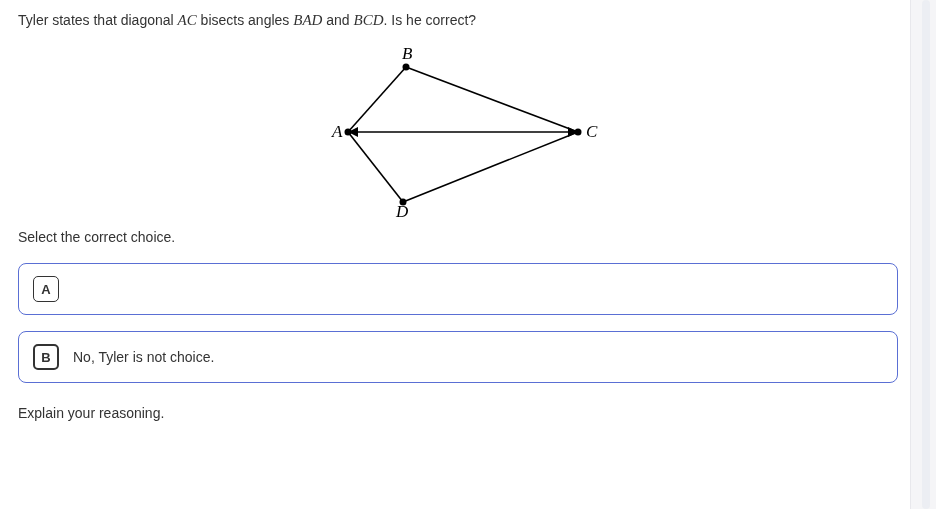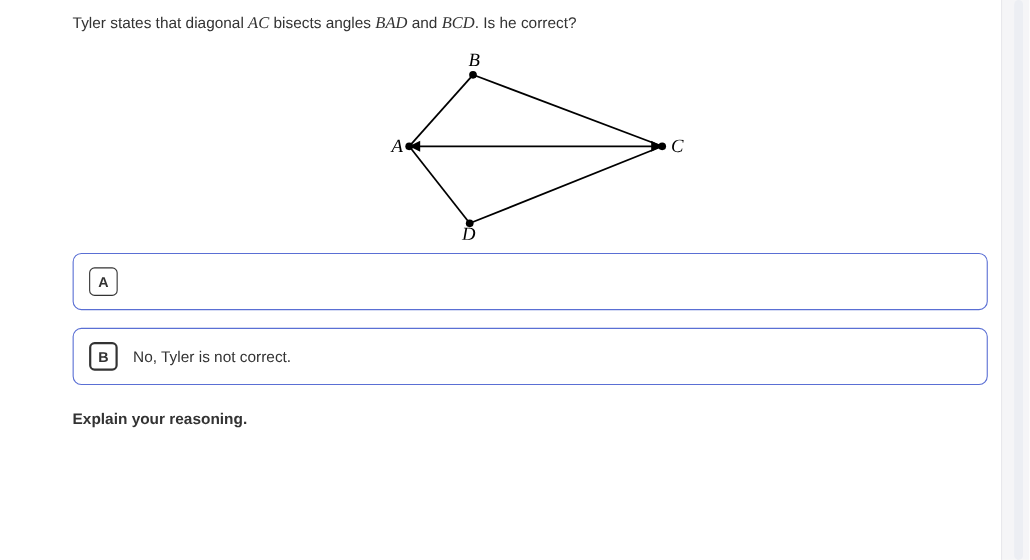--- a/index.html
+++ b/index.html
@@ -65,21 +65,20 @@
       border-width: 2px;
     }
     .choice-text {
       font-size: 14px;
       color: #333;
     }
     .explain-label {
       font-size: 14px;
       margin-top: 22px;
       margin-bottom: 14px;
-      font-weight: bold;
     }
     .type-instruction {
       font-size: 14px;
     }
     .right-rail {
       position: absolute;
       right: 0;
       top: 0;
       width: 26px;
       height: 100%;
@@ -90,21 +89,20 @@
       position: absolute;
       right: 6px;
       top: 0;
       width: 8px;
       height: 100%;
       background: #eceef3;
       border-radius: 4px;
     }
     .content {
       padding-right: 20px;
-      margin-left: 48px;
     }
     svg text.label {
       font-family: 'Times New Roman', serif;
       font-style: italic;
       font-size: 17px;
       fill: #000;
     }
   </style>
 </head>
 <body>
@@ -131,28 +129,29 @@
       <circle cx="270" cy="95" r="3.5" fill="#000"></circle>
       <circle cx="95" cy="165" r="3.5" fill="#000"></circle>
 
       <text class="label" x="24" y="100">A</text>
       <text class="label" x="94" y="22">B</text>
       <text class="label" x="278" y="100">C</text>
       <text class="label" x="88" y="180">D</text>
     </svg>
   </div>
 
+  <p class="instruction">Select the correct choice.</p>
 
   <div class="choice choice-a">
     <span class="choice-letter">A</span>
   </div>
 
   <div class="choice choice-b">
     <span class="choice-letter">B</span>
-    <span class="choice-text">No, Tyler is not correct.</span>
+    <span class="choice-text">No, Tyler is not choice.</span>
   </div>
 
   <p class="explain-label">Explain your reasoning.</p>
 </div>
 
 <div class="right-rail">
   <div class="right-rail-inner"></div>
 </div>
 
 </body></html>

